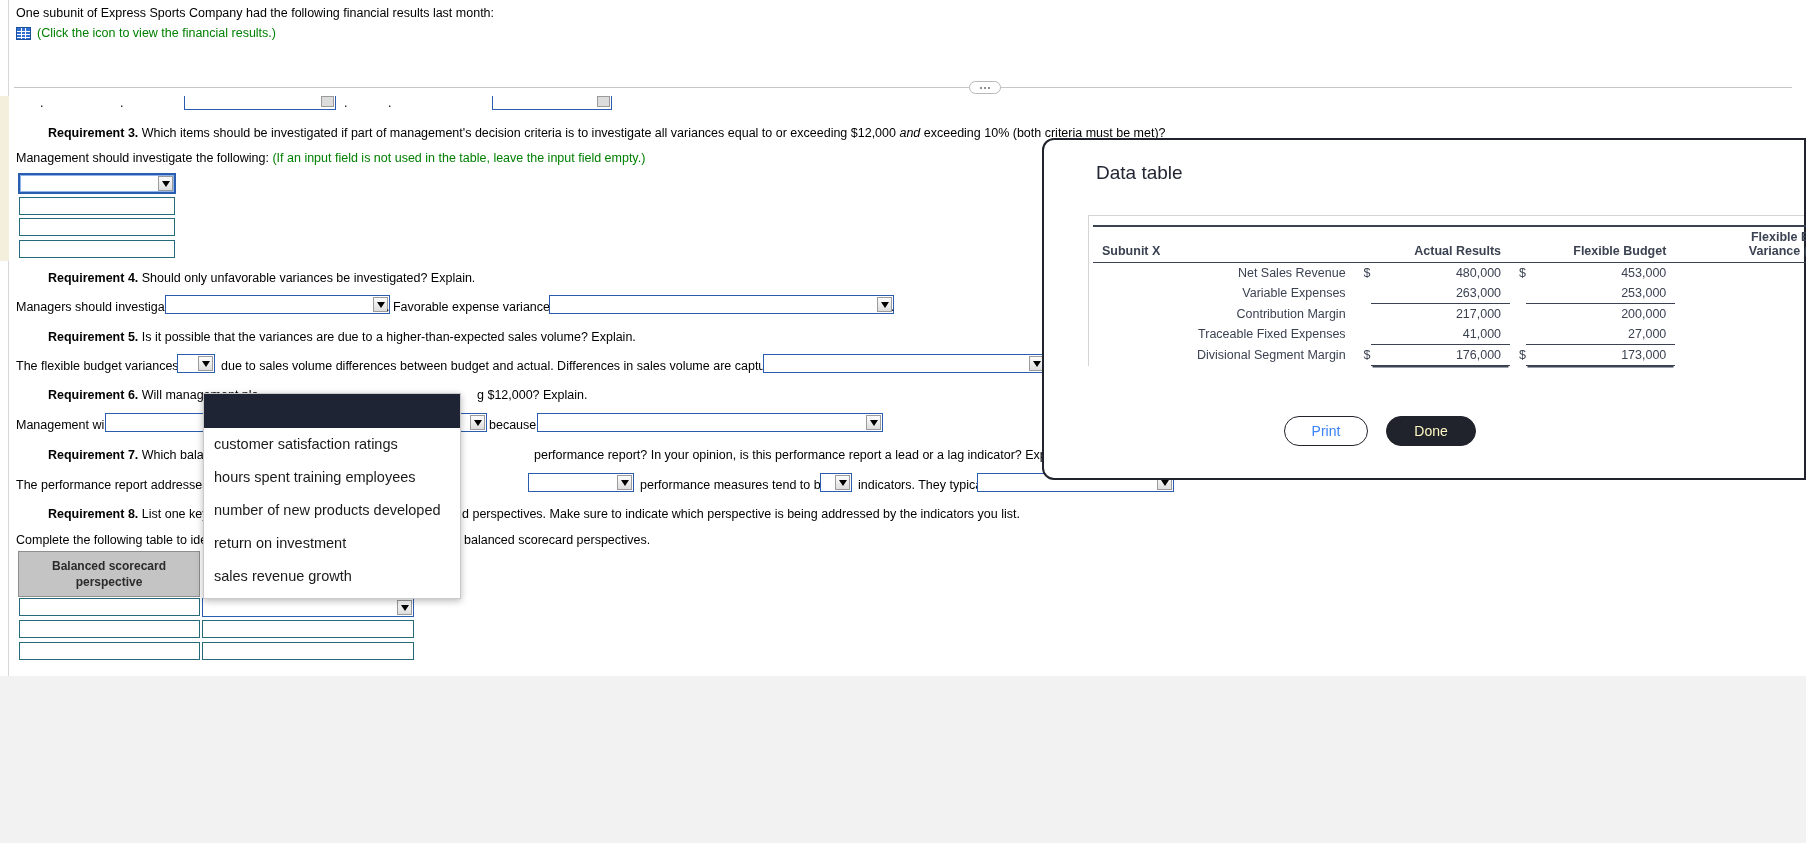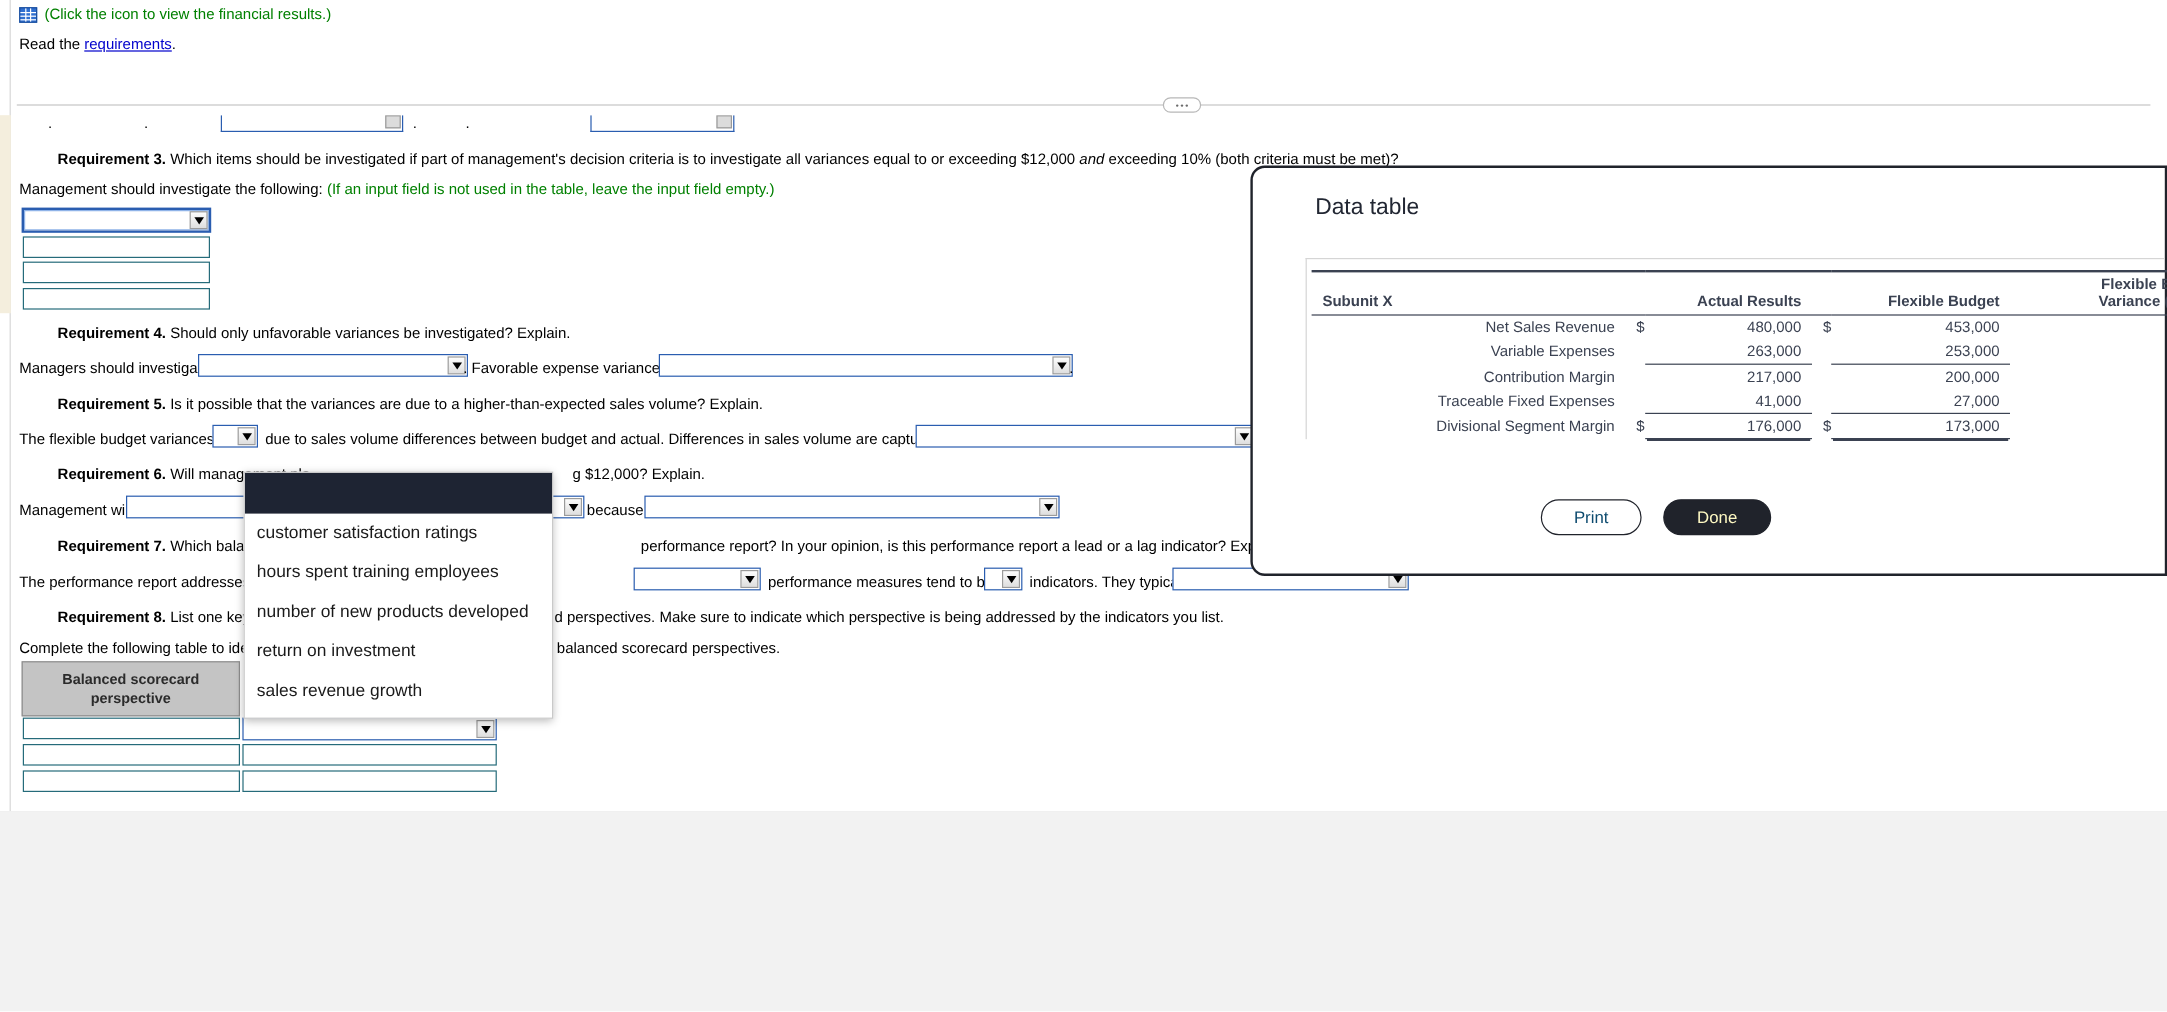--- a/index.html
+++ b/index.html
@@ -179,42 +179,40 @@
   .hdr-under th { border-bottom: 1.5px solid #3b4252; }
 
   .btn-row { position: absolute; left: 0; top: 276px; width: 764px; }
   .btn {
     position: absolute; height: 30px; border-radius: 16px;
     font-size: 14px; display: flex; align-items: center; justify-content: center;
     cursor: pointer;
   }
   .btn-print {
     left: 240px; width: 84px; background: #ffffff;
-    border: 1.5px solid #20232b; color: #0c4a6e;
+    border: 1.5px solid #20232b; color: #3b82f6;
   }
   .btn-done {
     left: 342px; width: 90px; background: #20232b;
     border: 1.5px solid #20232b; color: #fef9c3;
   }
 </style>
 </head>
 <body>
 
 <div id="page">
 
   <div class="left-rail"></div>
   <div class="left-rail-tan"></div>
 
   <div class="intro">
+    <div class="intro-line">One subunit of Express Sports Company had the following financial results last month:</div>
     <div class="icon-row">
       <span class="grid-icon"></span>
       <span class="green" style="font-size:12.5px">(Click the icon to view the financial results.)</span>
-    </div>
-    <div class="intro-line">
-      <span>Read the </span><span class="link">requirements</span><span>.</span>
     </div>
   </div>
 
   <div class="divider"></div>
   <div class="div-handle">
     <i></i>
     <i></i>
     <i></i>
   </div>
 

